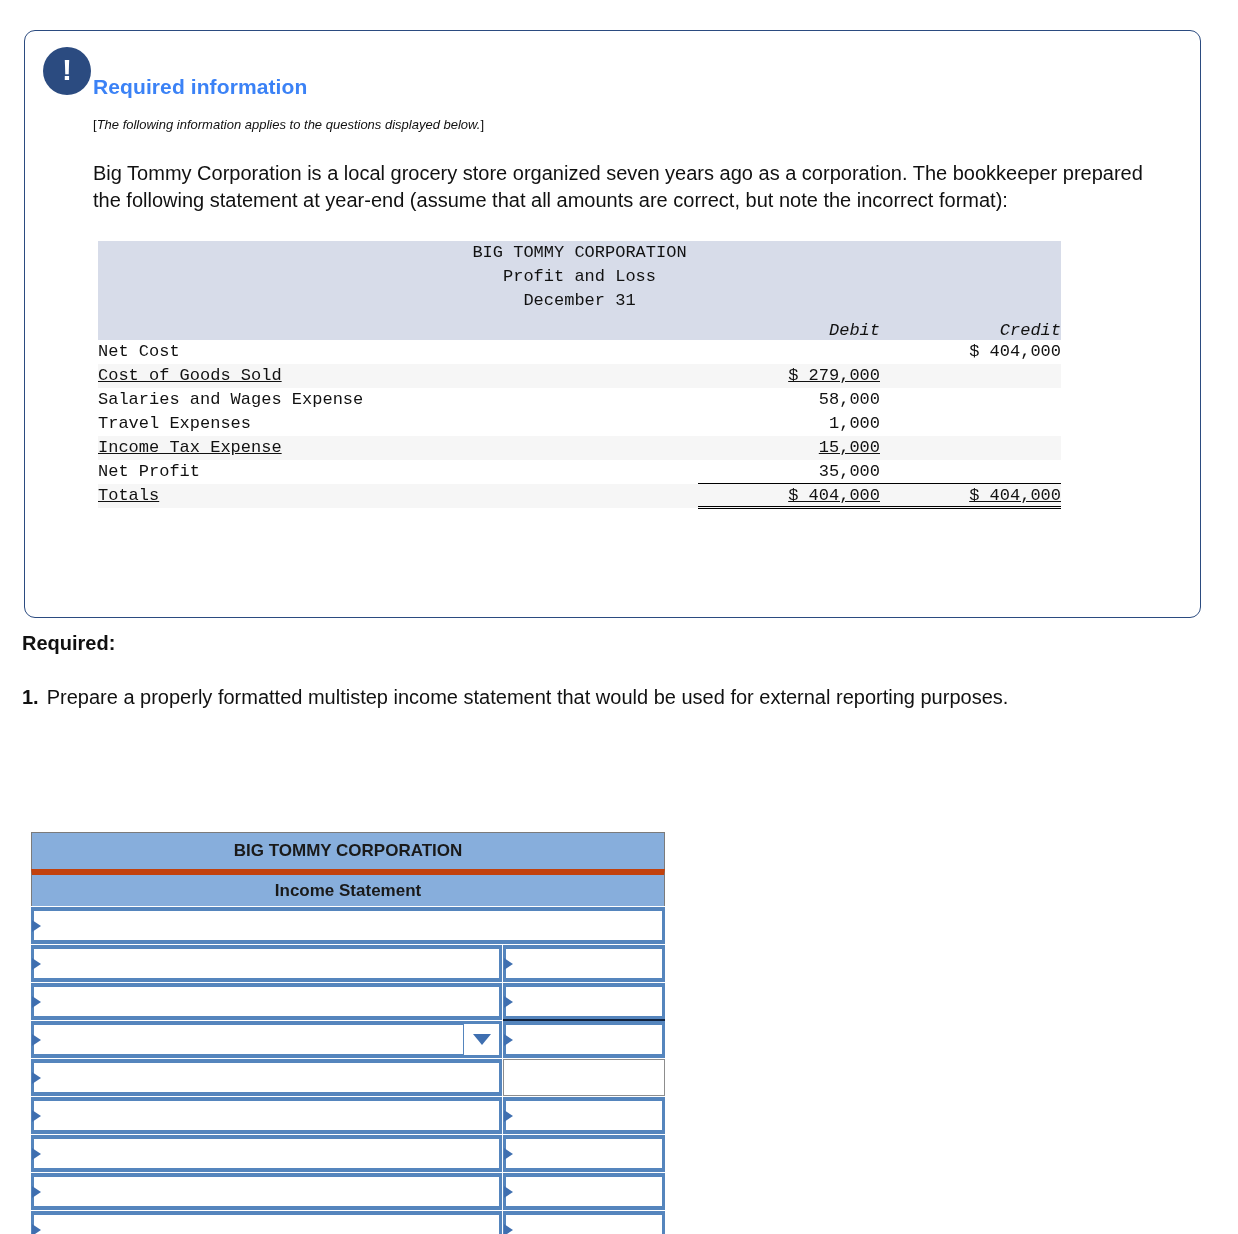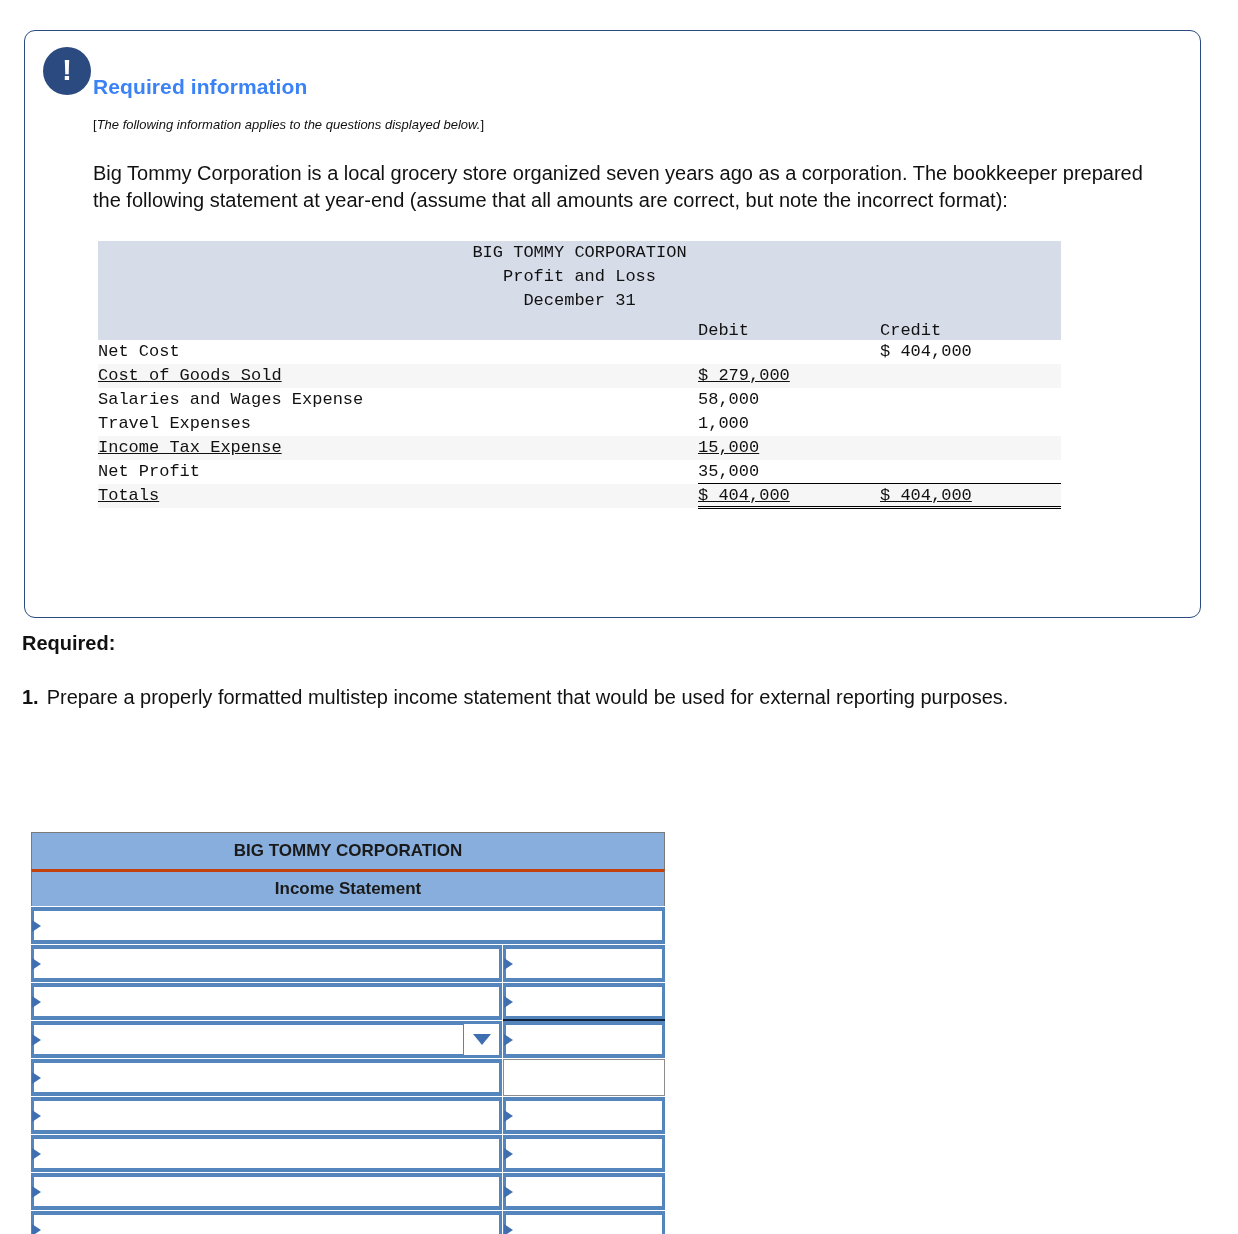--- a/index.html
+++ b/index.html
@@ -76,25 +76,25 @@
     padding: 3px 0 0 0;
     height: 24px;
   }
   .pl-title-band.first td { padding-top: 14px; }
   .pl-colhead td {
     background: #d7dce9;
     height: 27px;
     vertical-align: bottom;
     padding-bottom: 4px;
   }
-  .pl-colhead .c-debit, .pl-colhead .c-credit { text-align: left; }
+  .pl-colhead .c-debit, .pl-colhead .c-credit { text-align: right; font-style: italic; }
   .pl-row td { height: 24px; vertical-align: middle; }
   .pl-row.alt td { background: #f6f6f6; text-decoration: underline; }
   .pl-row td.c-label { padding-left: 28px; white-space: nowrap; }
-  .pl-row td.c-debit, .pl-row td.c-credit { text-align: left; padding-right: 28px; white-space: nowrap; }
+  .pl-row td.c-debit, .pl-row td.c-credit { text-align: right; padding-right: 28px; white-space: nowrap; }
   .col-label { width: 600px; }
   .col-debit { width: 182px; }
   .col-credit { width: 181px; }
   .pl-row.totals td.c-debit, .pl-row.totals td.c-credit {
     border-top: 1.5px solid #000;
     border-bottom: 3px double #000;
   }
   .pl-row.totals td { background: #f6f6f6; }
 
   
@@ -121,21 +121,21 @@
   .ws-head {
     background: #87aedc;
     border: 1px solid #7b7b7b;
     border-bottom: none;
     height: 37px;
     display: flex; align-items: center; justify-content: center;
     font-size: 17px;
     font-weight: bold;
     color: #1a1a1a;
   }
-  .ws-head.second { border-top: 3px solid #c2410c; }
+  .ws-head.second { border-top: 6px solid #c2410c; }
 
   .ws-row { display: flex; height: 37px; margin-top: 1px; }
   .ws-row.first { margin-top: 1px; }
   .cell-left  { width: 472px; position: relative; }
   .cell-right { width: 162px; position: relative; margin-left: 1px; }
   .cell-left.full { width: 634px; margin-left: 0; }
 
   .inputbox {
     position: absolute;
     left: 0; top: 0; right: 0; bottom: 0;

